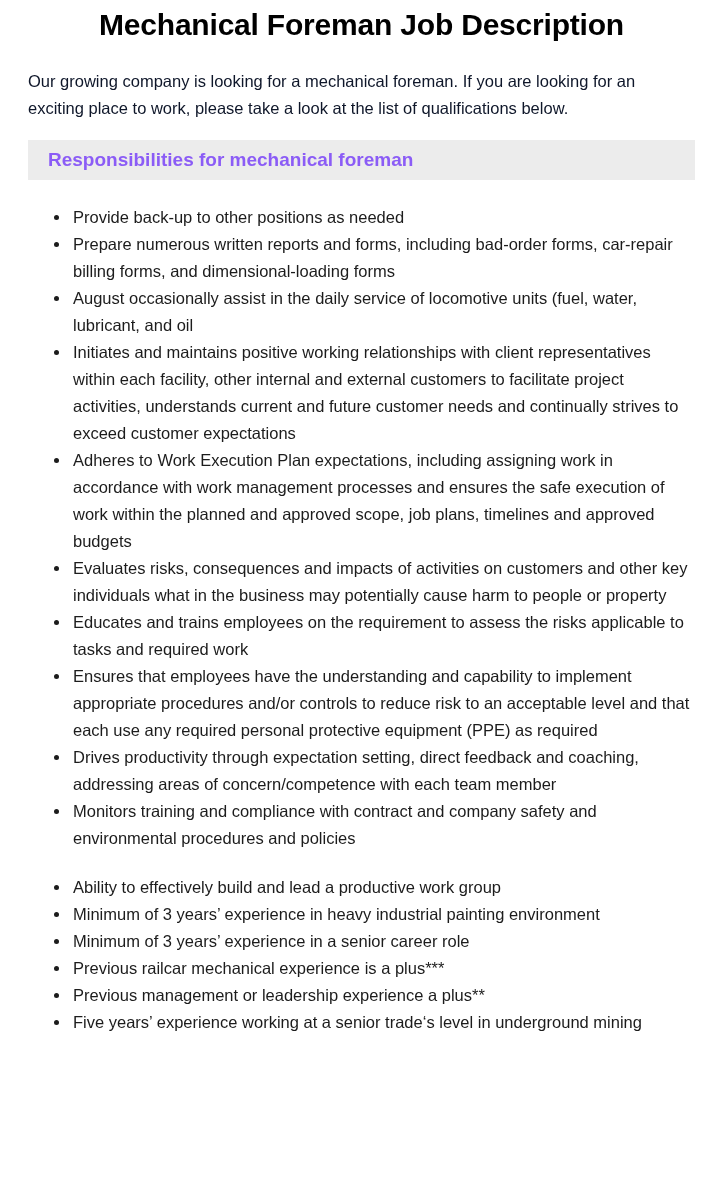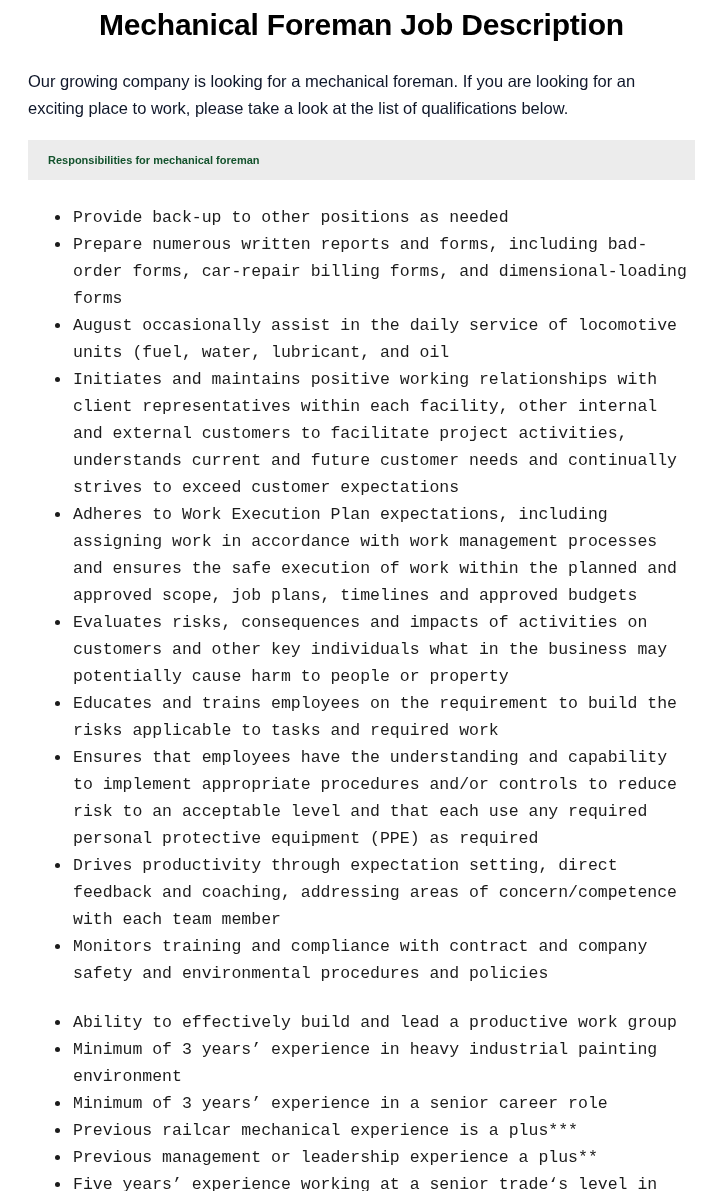--- a/index.html
+++ b/index.html
@@ -28,32 +28,31 @@
     line-height: 1.25;
   }
   .intro {
     font-size: 16.5px;
     line-height: 27px;
     margin: 0 0 18px 0;
     color: #0f172a;
   }
   .section-heading {
     background: #ececec;
-    font-size: 11px;
+    font-size: 19px;
     font-weight: bold;
-    color: #14532d;
+    color: #8b5cf6;
     padding: 10px 20px;
     line-height: 20px;
     margin: 0 0 24px 0;
   }
   .bullet-list {
     margin: 0 0 22px 0;
     padding: 0 0 0 43px;
     list-style: disc;
-    font-family: Liberation Mono, monospace;
   }
   .bullet-list li {
     font-size: 16.5px;
     line-height: 27px;
     margin: 0;
     padding-left: 2px;
     color: #1c1c1c;
   }
   section { margin: 0; }
 </style>
@@ -68,21 +67,21 @@
 
   <section>
     <div class="section-heading">Responsibilities for mechanical foreman</div>
     <ul class="bullet-list">
         <li>Provide back-up to other positions as needed</li>
         <li>Prepare numerous written reports and forms, including bad-order forms, car-repair billing forms, and dimensional-loading forms</li>
         <li>August occasionally assist in the daily service of locomotive units (fuel, water, lubricant, and oil</li>
         <li>Initiates and maintains positive working relationships with client representatives within each facility, other internal and external customers to facilitate project activities, understands current and future customer needs and continually strives to exceed customer expectations</li>
         <li>Adheres to Work Execution Plan expectations, including assigning work in accordance with work management processes and ensures the safe execution of work within the planned and approved scope, job plans, timelines and approved budgets</li>
         <li>Evaluates risks, consequences and impacts of activities on customers and other key individuals what in the business may potentially cause harm to people or property</li>
-        <li>Educates and trains employees on the requirement to build the risks applicable to tasks and required work</li>
+        <li>Educates and trains employees on the requirement to assess the risks applicable to tasks and required work</li>
         <li>Ensures that employees have the understanding and capability to implement appropriate procedures and/or controls to reduce risk to an acceptable level and that each use any required personal protective equipment (PPE) as required</li>
         <li>Drives productivity through expectation setting, direct feedback and coaching, addressing areas of concern/competence with each team member</li>
         <li>Monitors training and compliance with contract and company safety and environmental procedures and policies</li>
       </ul>
   </section>
 
   <section>
     <ul class="bullet-list">
         <li>Ability to effectively build and lead a productive work group</li>
         <li>Minimum of 3 years’ experience in heavy industrial painting environment</li>

